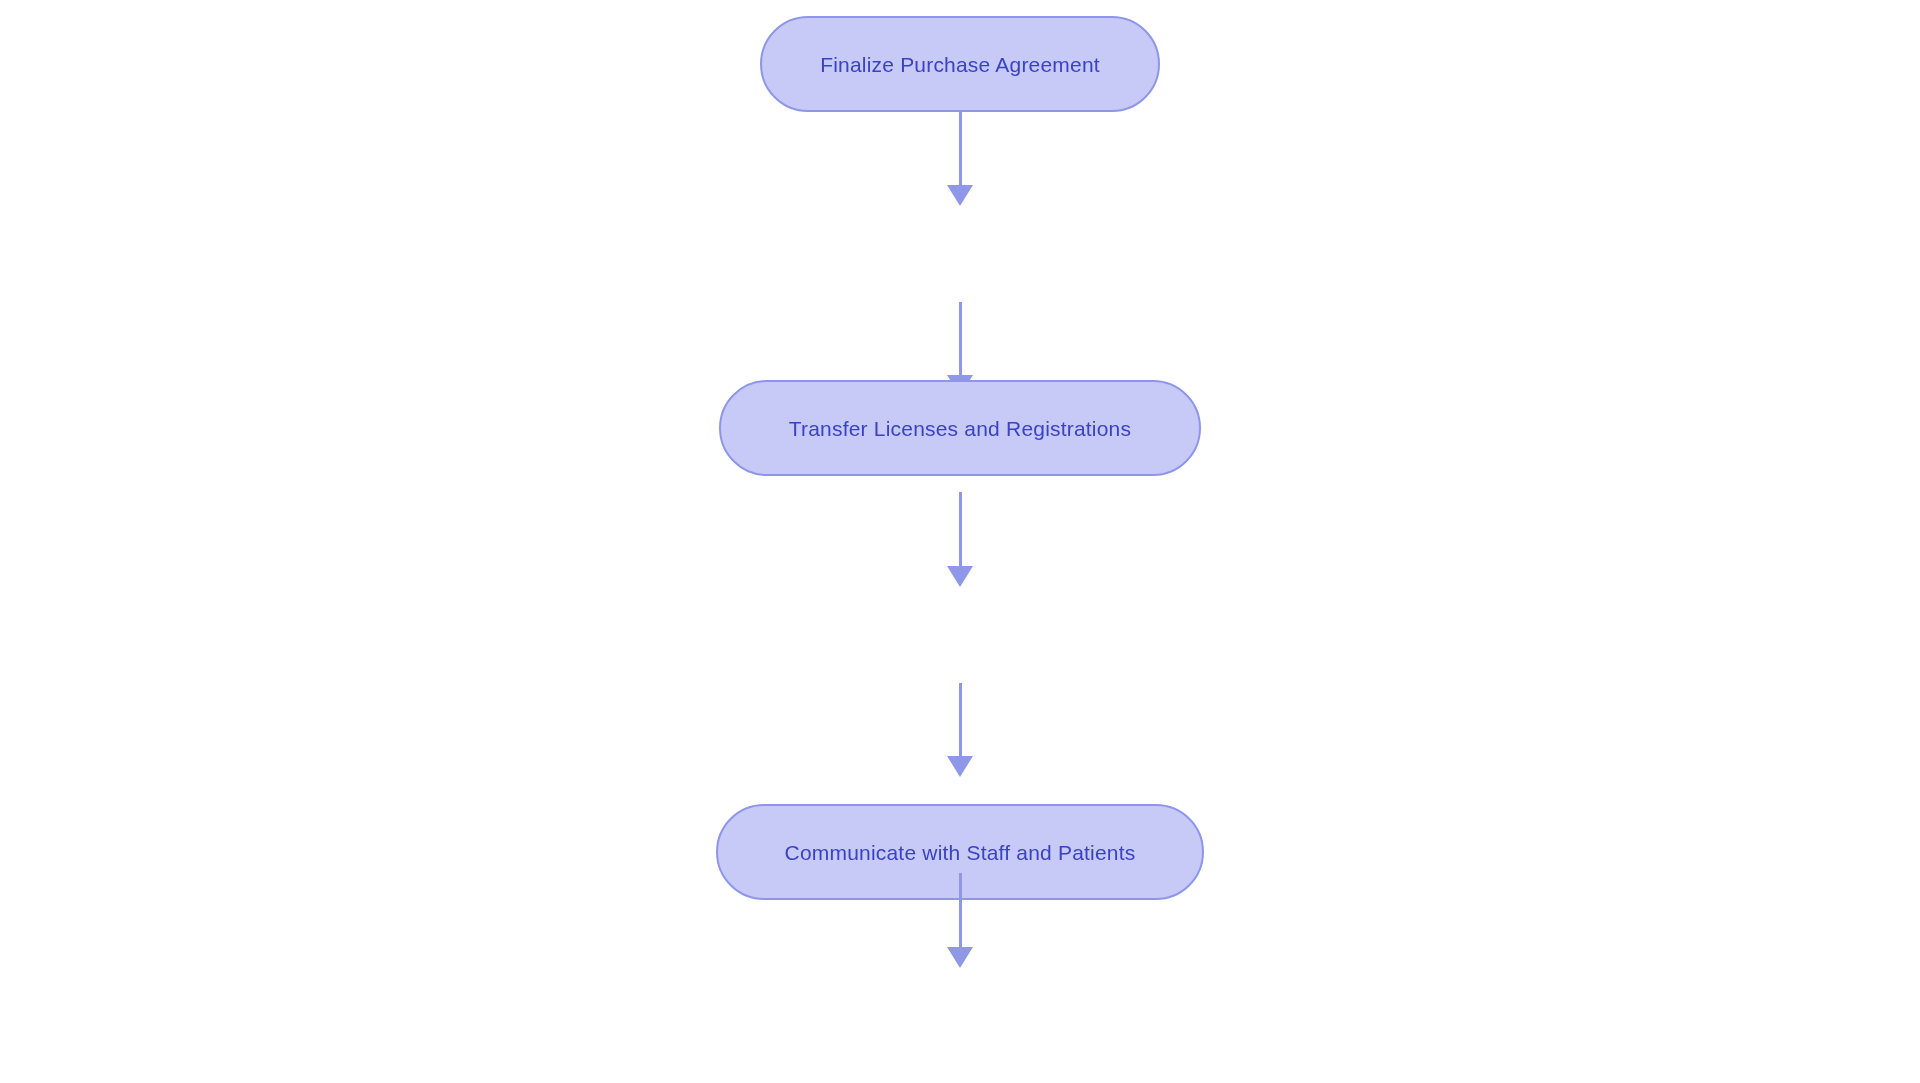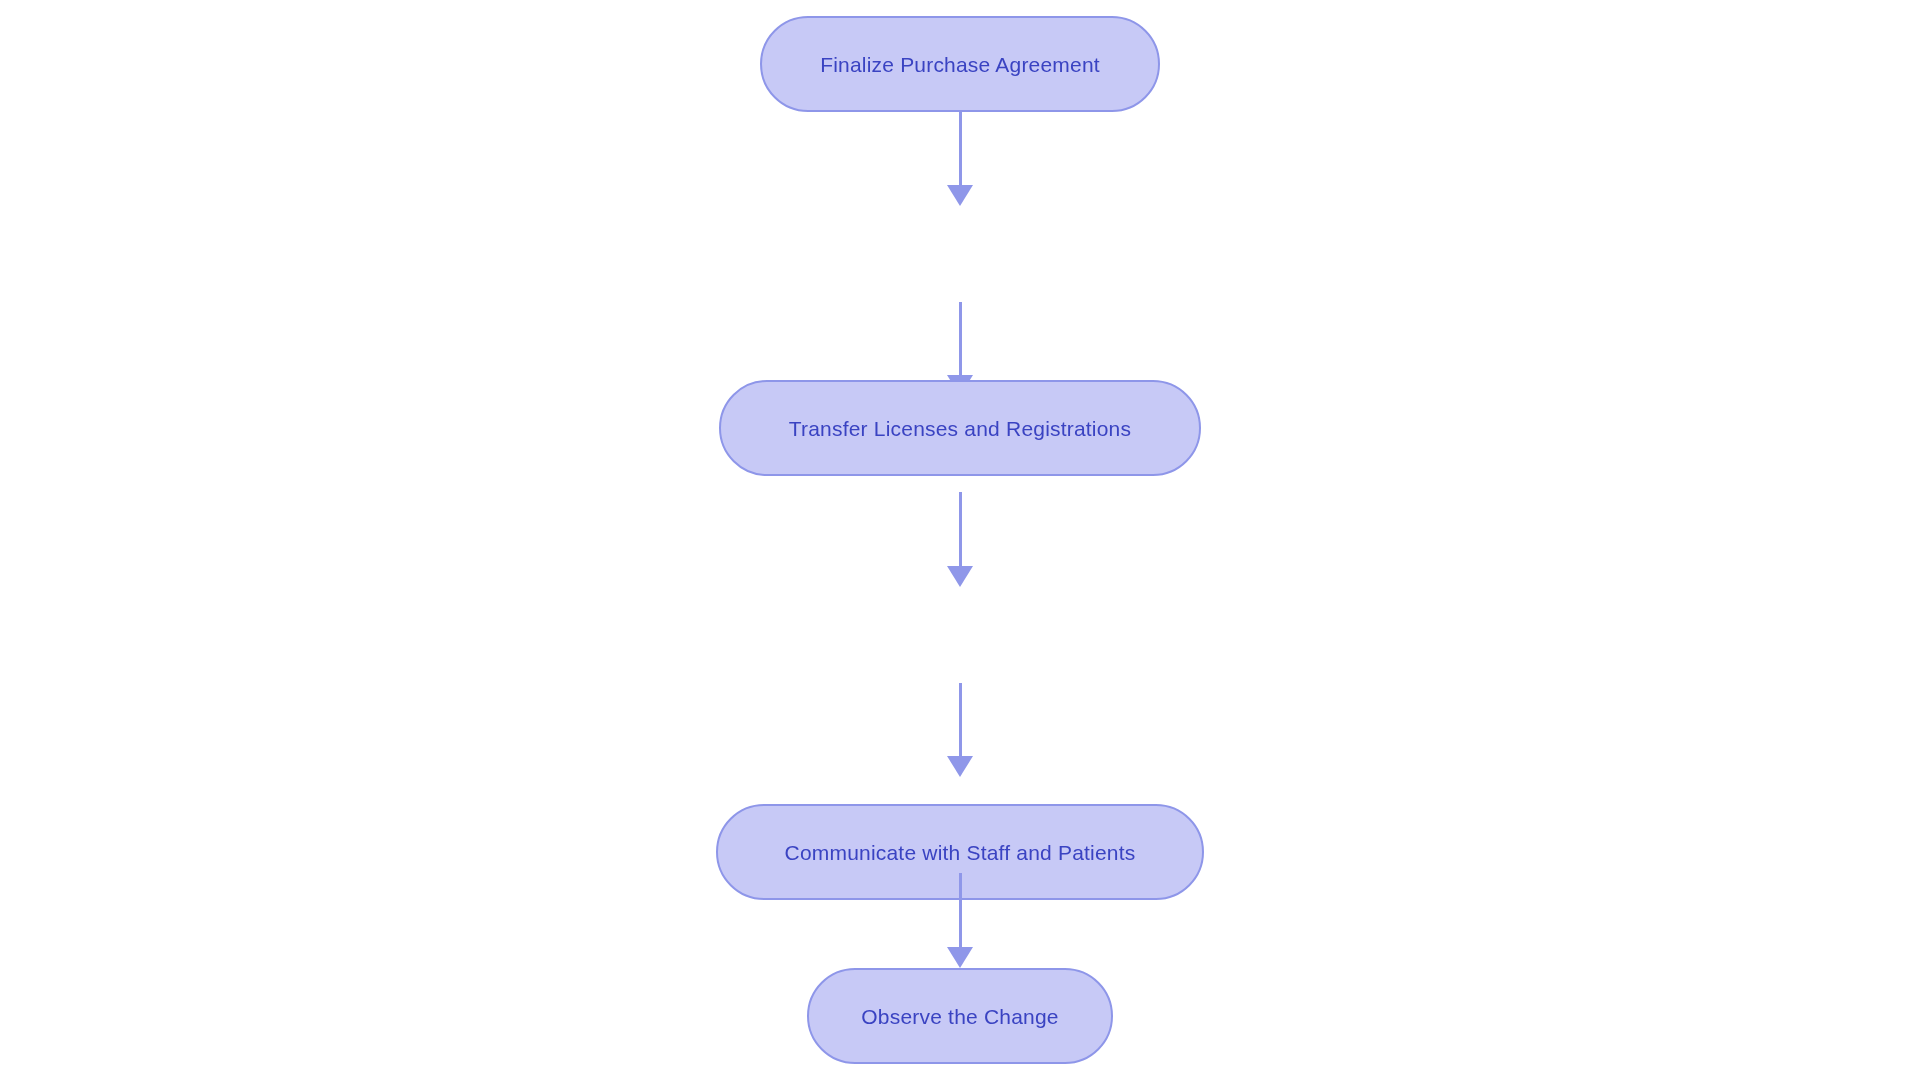--- a/index.html
+++ b/index.html
@@ -108,17 +108,14 @@
 
   <div class="node n5">
     <span class="label">Communicate with Staff and Patients</span>
   </div>
 
   <div class="arrow a5">
     <div class="line"></div>
     <div class="head"></div>
   </div>
 
-  <div class="node n6">
-    <span class="label">Observe the Change</span>
-  </div>
 
 </div>
 
 </body></html>

